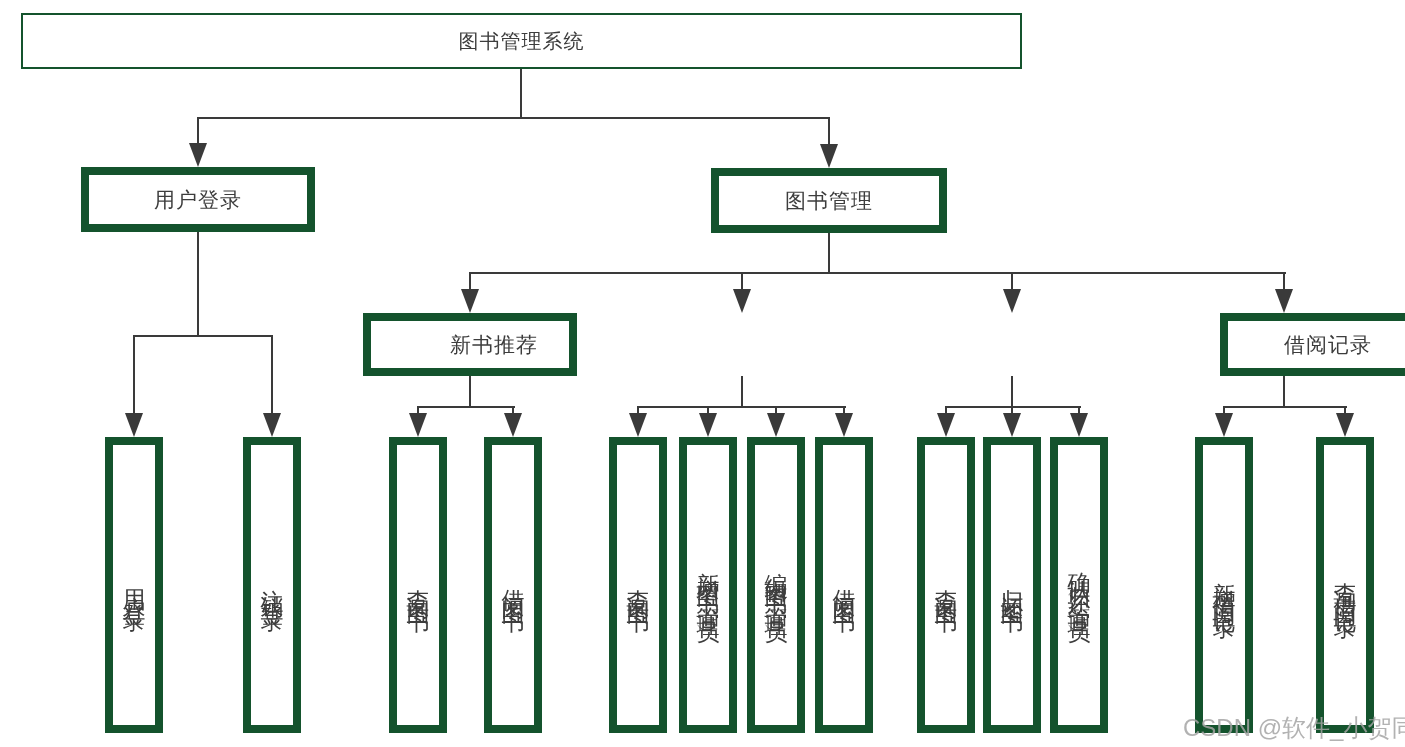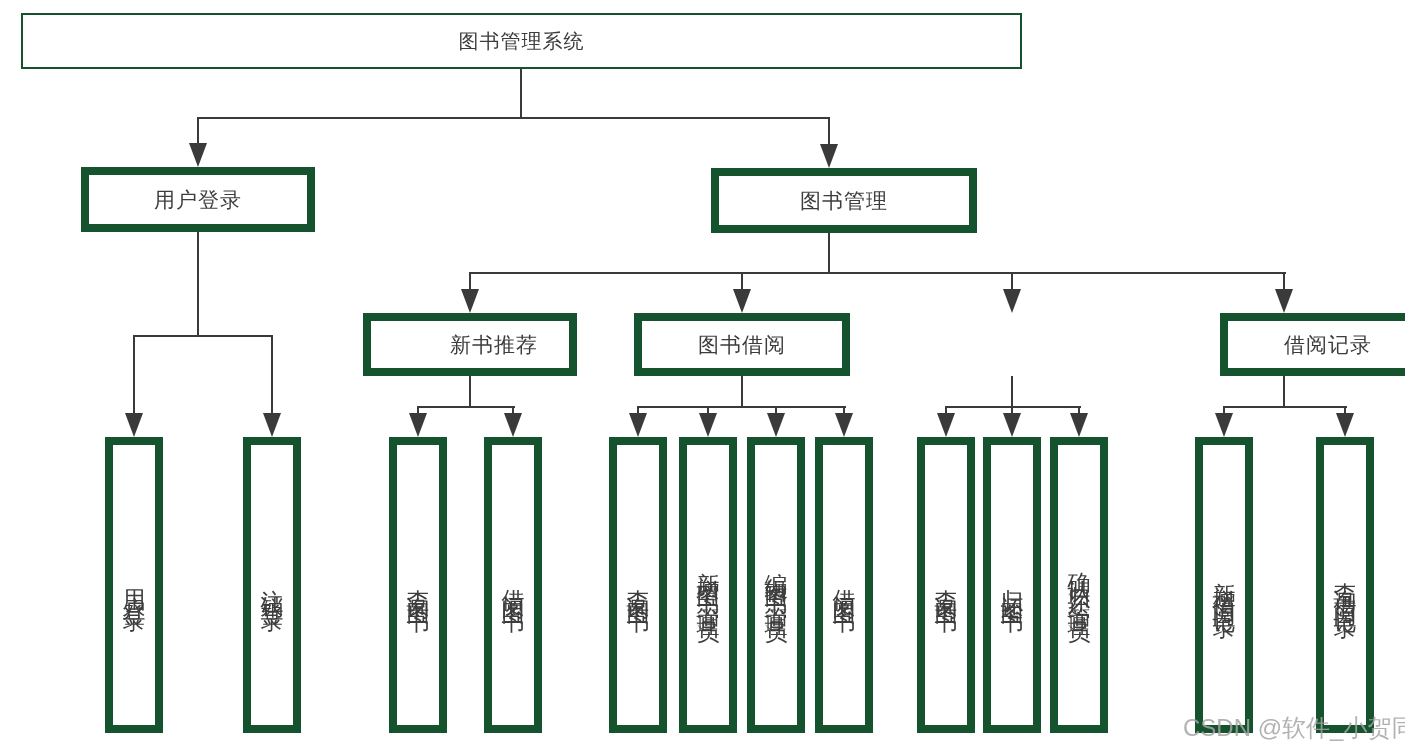--- a/index.html
+++ b/index.html
@@ -63,25 +63,24 @@
 </style>
 </head>
 <body>
 
 <div class="canvas">
 
   <div class="box root" style="left:21px; top:13px; width:1001px; height:56px;">图书管理系统</div>
 
   <div class="box l1" style="left:81px; top:167px; width:234px; height:65px;">用户登录</div>
 
-  <div class="box l1" style="left:711px; top:168px; width:266px; height:65px;">图书管理</div>
+  <div class="box l1" style="left:711px; top:168px; width:236px; height:65px;">图书管理</div>
 
   <div class="box l2" style="left:363px; top:313px; width:214px; height:63px;padding-left:48px;">新书推荐</div>
 
-  <div class="box l2" style="left:634px; top:313px; width:216px; height:63px;">图书借阅</div>
 
 
   <div class="box l2" style="left:1176px; top:313px; width:216px; height:63px;margin-left:44px;">借阅记录</div>
 
   <div class="box leaf" style="left:105px; top:437px; width:58px; height:296px;">
     <span class="vtext">用户登录</span>
   </div>
   <div class="box leaf" style="left:243px; top:437px; width:58px; height:296px;">
     <span class="vtext">注销登录</span>
   </div>

